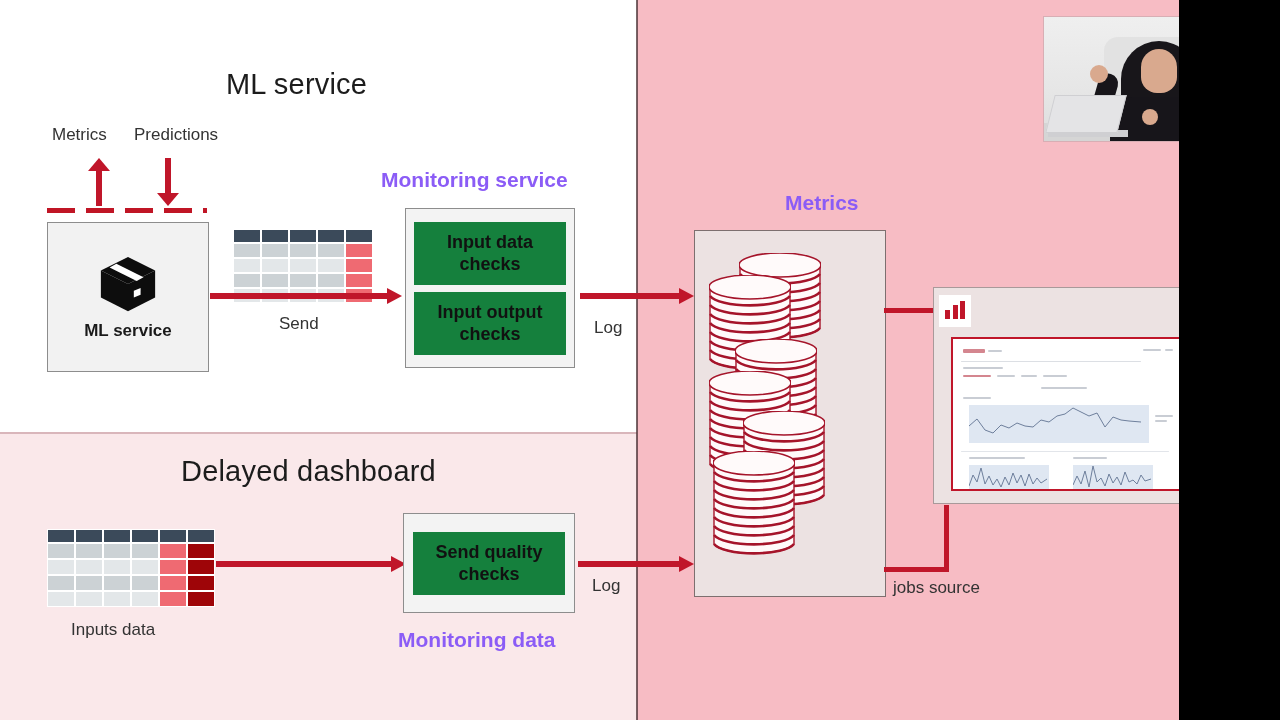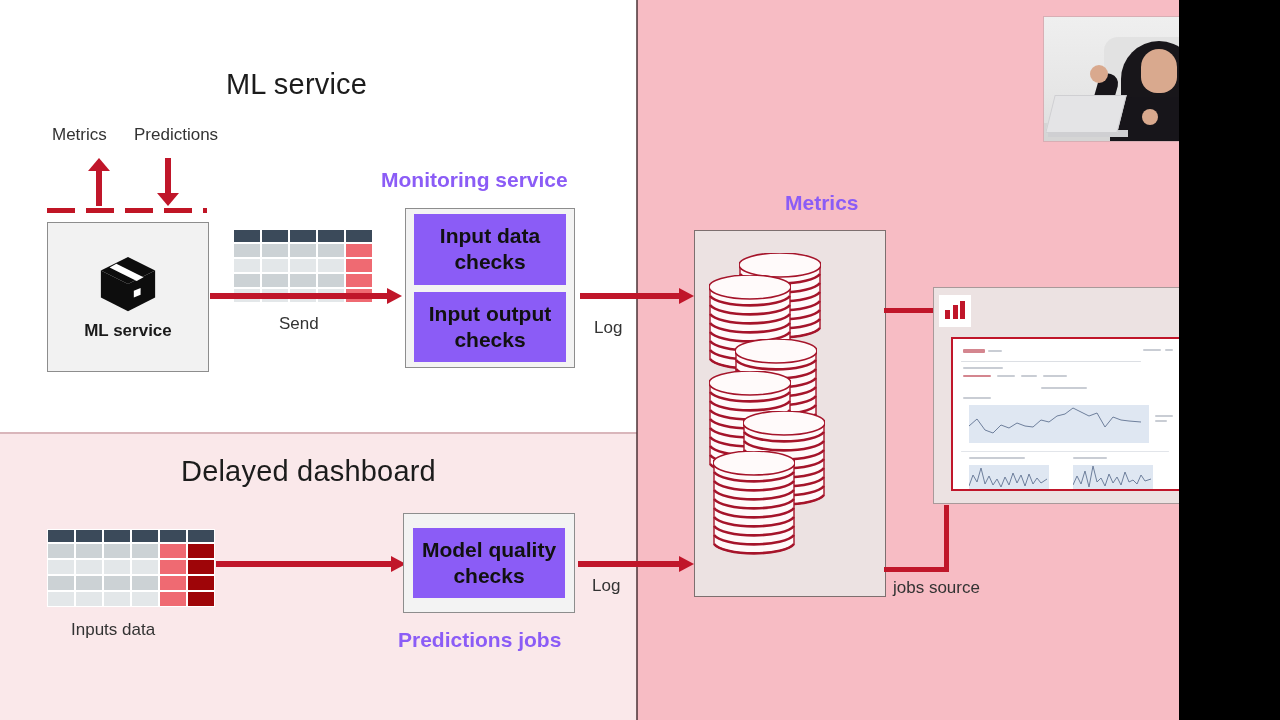--- a/index.html
+++ b/index.html
@@ -83,21 +83,21 @@
   #table-labeled{left:47px;top:529px;}
 
   
   #monitoring-service-box{
     position:absolute;left:405px;top:208px;width:170px;height:160px;
     background:#f3f3f3;border:1.5px solid #8d8d8d;
     display:flex;flex-direction:column;justify-content:center;gap:7px;padding:9px 8px;
     box-sizing:border-box;
   }
   .check-chip{
-    background:#8b5cf6;color:#111;font-size:21px;font-weight:bold;
+    background:#15803d;color:#111;font-size:18px;font-weight:bold;
     text-align:center;line-height:1.25;padding:9px 4px;
   }
   #monitoring-jobs-box{
     position:absolute;left:403px;top:513px;width:172px;height:100px;
     background:#f3f3f3;border:1.5px solid #8d8d8d;
     display:flex;align-items:center;justify-content:center;padding:9px;
     box-sizing:border-box;
   }
   #monitoring-jobs-box .check-chip{width:100%;}
 
@@ -306,25 +306,25 @@
     </div>
   <div class="label-gray" style="left:71px;top:620px;">Inputs data</div>
 
   <div class="h-arrow" id="arrow-labeled">
     <div class="shaft"></div>
       <div class="head"></div>
   </div>
 
   <div id="monitoring-jobs-box">
     <div class="check-chip">
-      <div>Model quality</div>
+      <div>Send quality</div>
       <div>checks</div>
     </div>
   </div>
-  <div class="title-red" style="left:398px;top:628px;">Predictions jobs</div>
+  <div class="title-red" style="left:398px;top:628px;">Monitoring data</div>
 
   <div class="h-arrow" id="arrow-log-bottom">
     <div class="shaft"></div>
       <div class="head"></div>
   </div>
   <div class="label-gray" style="left:592px;top:576px;">Log</div>
 
   <div class="title-red" style="left:746px;top:191px;margin-left:39px;">Metrics</div>
 
   <div id="metrics-box">

